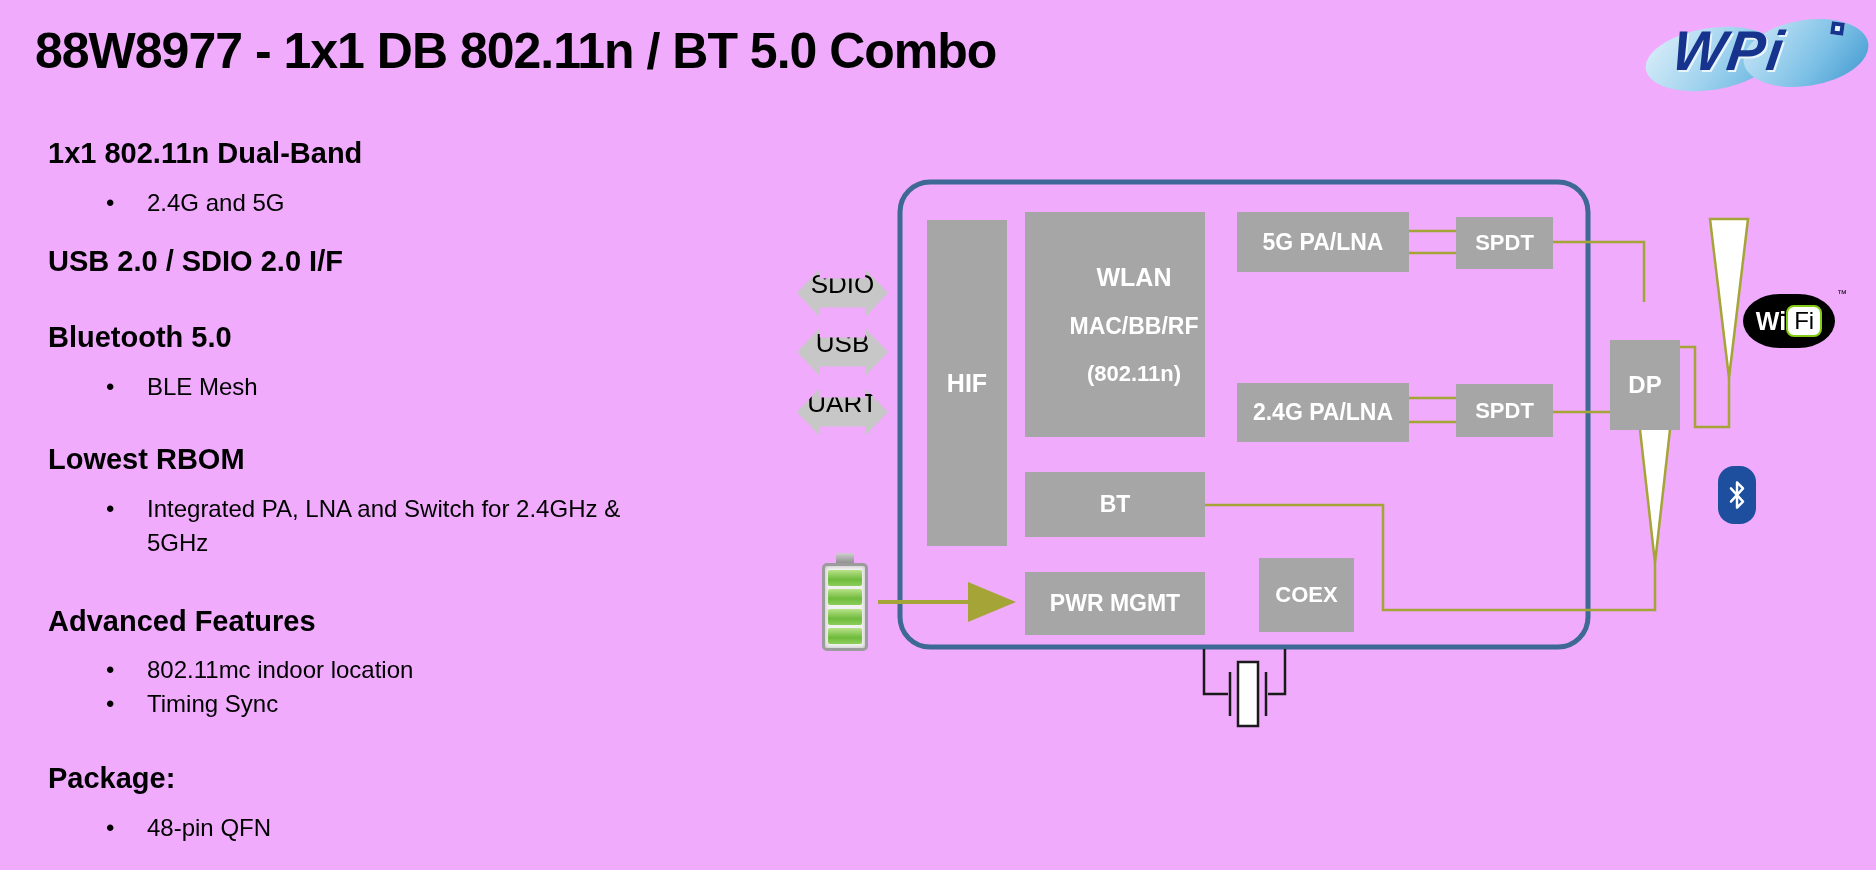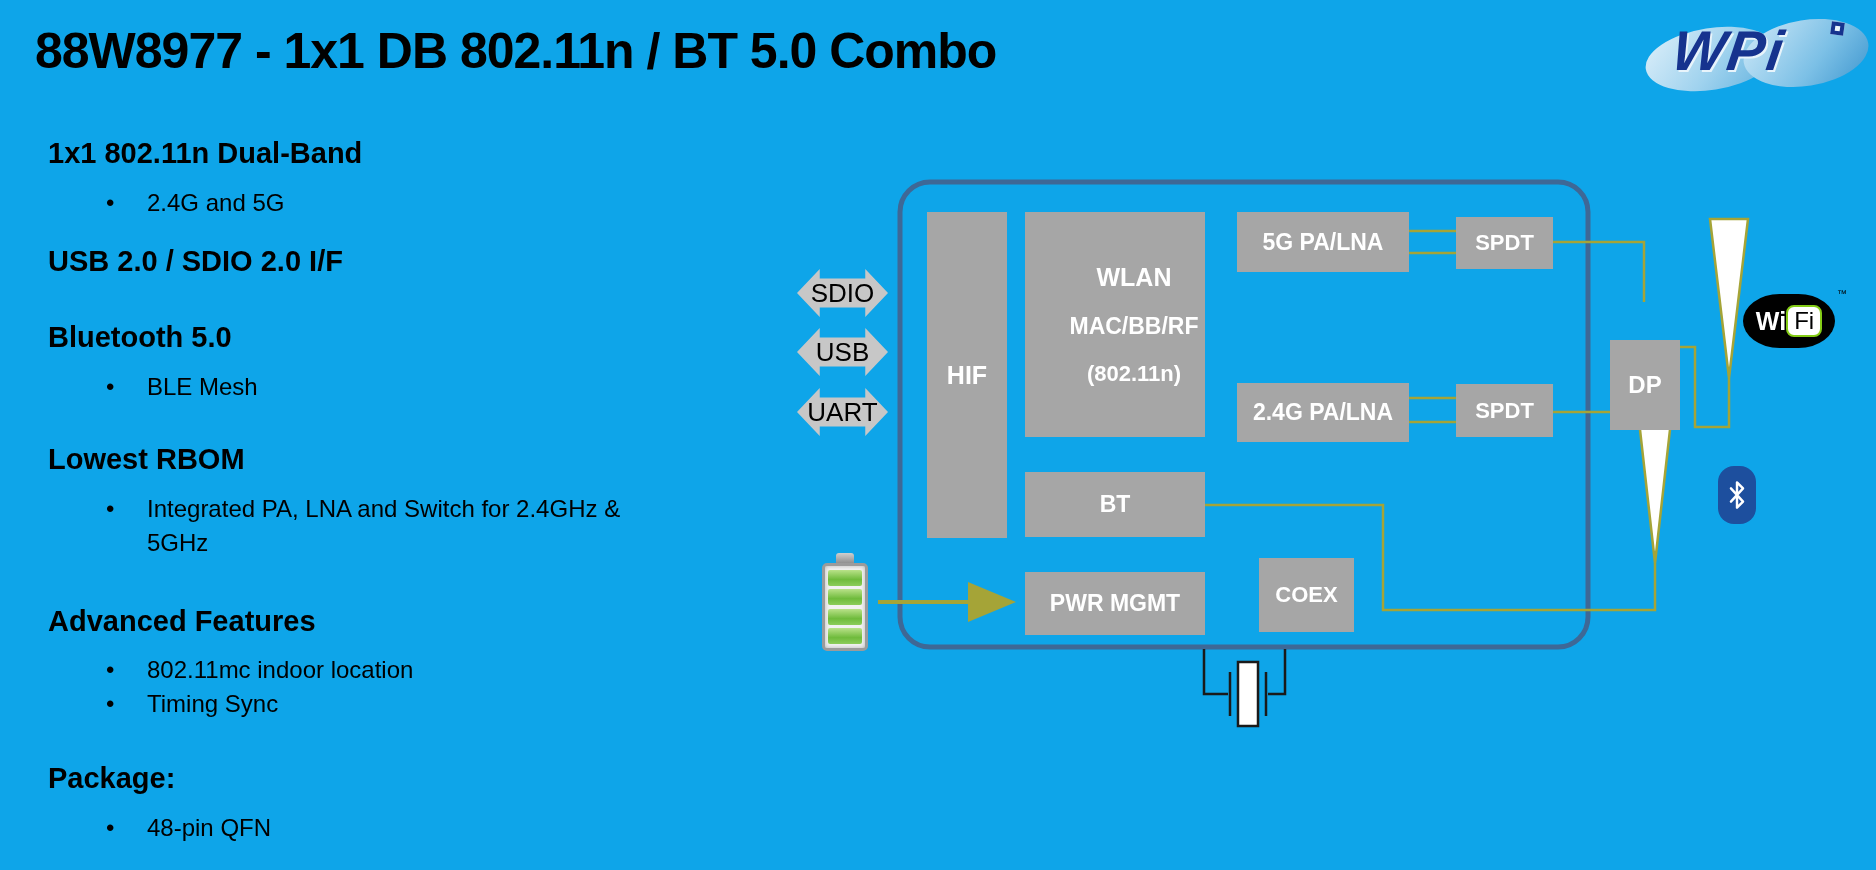--- a/index.html
+++ b/index.html
@@ -1,18 +1,18 @@
 <!DOCTYPE html>
 <html><head>
 <meta charset="utf-8">
 <style>
   * { margin:0; padding:0; box-sizing:border-box; }
   html,body { width:1876px; height:870px; background:#ffffff; overflow:hidden;
               font-family:"Liberation Sans", sans-serif; }
-  .stage { position:relative; width:1876px; height:870px; background:#0ea5e9; }
+  .stage { position:relative; width:1876px; height:870px; background:#f0abfc; }
 
   
   .title { position:absolute; left:35px; top:22px; font-size:50px; font-weight:bold;
            letter-spacing:-1px; color:#000; white-space:nowrap; }
 
   
   .wpi { position:absolute; left:1645px; top:12px; width:228px; height:88px; }
   .wpi .e1 { position:absolute; left:0px; top:16px; width:132px; height:62px; border-radius:50%;
              background:linear-gradient(135deg,#dff0fa 0%,#9fd2ee 55%,#5fb0dd 100%);
              transform:rotate(-9deg); }
@@ -36,40 +36,40 @@
   .feat.s2 { margin-top:26px; }
   .feat.s3 { margin-top:44px; }
   .feat.s4 { margin-top:40px; }
   .feat.s5 { margin-top:46px; }
   .feat.s6 { margin-top:42px; }
 
   
   .blk { position:absolute; background:#a6a6a6; color:#fff; display:flex;
          align-items:center; justify-content:center; font-weight:bold;
          font-size:23px; text-align:center; }
-  .blk-hif      { left:927px;  top:212px; width:80px;  height:326px; font-size:25px; }
+  .blk-hif      { left:927px;  top:220px; width:80px;  height:326px; font-size:25px; }
   .blk-wlan     { left:1025px; top:212px; width:180px; height:225px; flex-direction:column;
                   row-gap:21px;padding-left:38px; }
   .blk-wlan .l1 { font-size:25px; }
   .blk-wlan .l2 { font-size:23px; }
   .blk-wlan .l3 { font-size:22px; }
   .blk-pa5g     { left:1237px; top:212px; width:172px; height:60px; }
   .blk-spdt1    { left:1456px; top:217px; width:97px;  height:52px; font-size:22px; }
   .blk-pa24g    { left:1237px; top:383px; width:172px; height:59px; }
   .blk-spdt2    { left:1456px; top:384px; width:97px;  height:53px; font-size:22px; }
   .blk-bt       { left:1025px; top:472px; width:180px; height:65px; }
   .blk-pwr      { left:1025px; top:572px; width:180px; height:63px; }
   .blk-coex     { left:1259px; top:558px; width:95px;  height:74px; font-size:22px; }
   .blk-dp       { left:1610px; top:302px; width:70px;  height:90px; font-size:24px;margin-top:38px; }
 
   
   .chev { position:absolute; left:797px; width:91px; height:48px; background:#c7c7c7;
           clip-path:polygon(0% 50%,25% 0%,25% 20%,75% 20%,75% 0%,100% 50%,
                             75% 100%,75% 80%,25% 80%,25% 100%);
-          display:flex; align-items:center; justify-content:center;
+          display:flex; justify-content:center;
           color:#000; font-size:26px; }
   .chev-sdio { top:269px; }
   .chev-usb  { top:328px; }
   .chev-uart { top:388px; }
 
   
   .battery { position:absolute; left:822px; top:553px; width:46px; height:98px; }
   .battery .cap { position:absolute; left:14px; top:0; width:18px; height:11px;
                   background:linear-gradient(180deg,#cfcfcf,#8a8a8a); border-radius:3px 3px 0 0; }
   .battery .body { position:absolute; left:0; top:10px; width:46px; height:88px;

